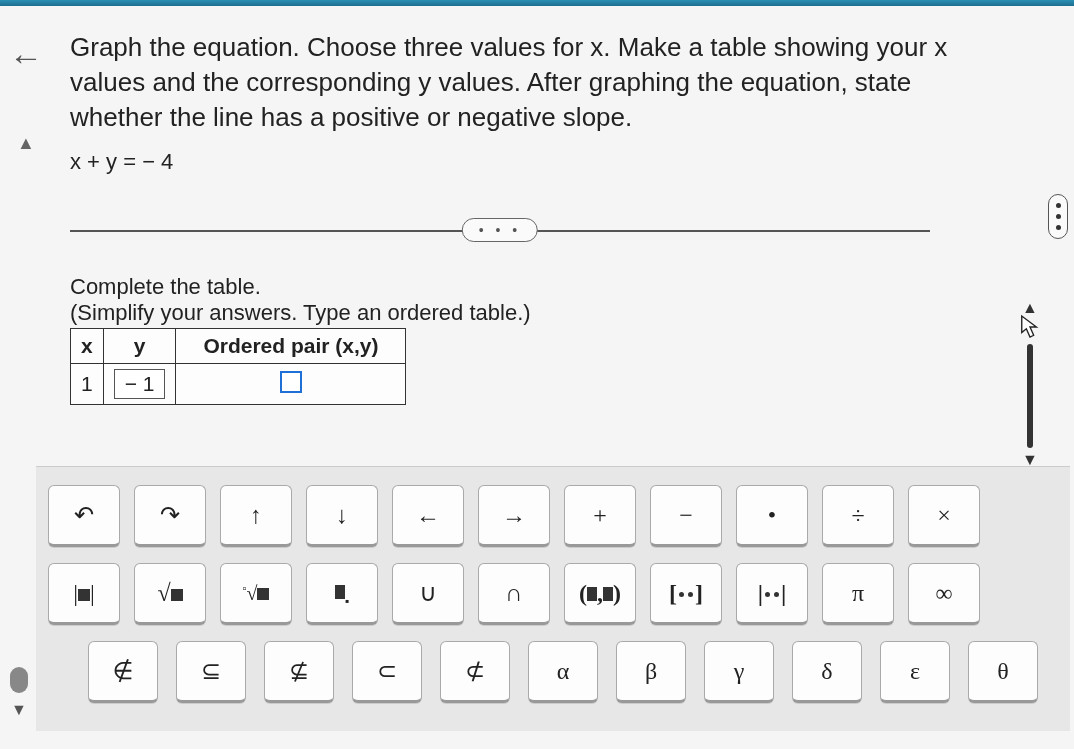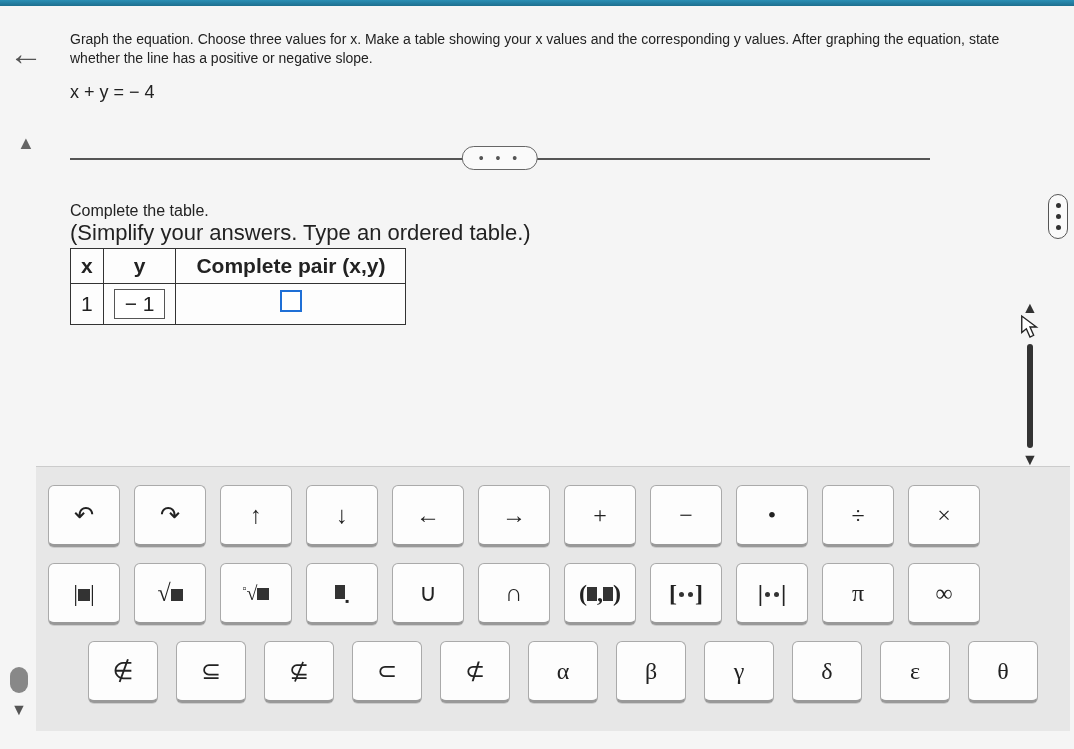--- a/index.html
+++ b/index.html
@@ -47,26 +47,26 @@
     align-items:center;
     gap:8px;
   }
   .question-area {
     position: absolute;
     left: 70px;
     top: 30px;
     width: 930px;
   }
   .q-text {
-    font-size: 14px;
+    font-size: 26px;
     line-height: 1.35;
     color: #222;
   }
   .eq {
-    font-size: 18px;
+    font-size: 22px;
     margin-top: 14px;
   }
   .divider-wrap {
     position: relative;
     margin-top: 55px;
     height: 2px;
     width: 860px;
   }
   .divider-line {
     border-top: 2px solid #555;
@@ -81,21 +81,21 @@
     border: 1.5px solid #666;
     border-radius: 14px;
     padding: 3px 16px;
     font-size: 14px;
     letter-spacing: 4px;
     color: #555;
     cursor:pointer;
   }
   .sub-text {
     margin-top: 42px;
-    font-size: 16px;
+    font-size: 22px;
   }
   .sub-text2 {
     font-size: 22px;
   }
   .table {
     border-collapse: collapse;
     margin-top: 2px;
   }
   .table th, .table td {
     border: 1.5px solid #333;
@@ -228,21 +228,21 @@
   </div>
 
   <div class="sub-text">Complete the table.</div>
   <div class="sub-text2">(Simplify your answers. Type an ordered table.)</div>
 
   <table class="table">
     <tbody>
         <tr>
       <th>x</th>
       <th>y</th>
-      <th style="min-width:230px;">Complete pair (x,y)</th>
+      <th style="min-width:230px;">Ordered pair (x,y)</th>
     </tr>
     <tr>
       <td>1</td>
       <td><span class="val-box">− 1</span></td>
       <td><span class="input-box"></span></td>
     </tr>
   </tbody>
     </table>
 </div>
 

